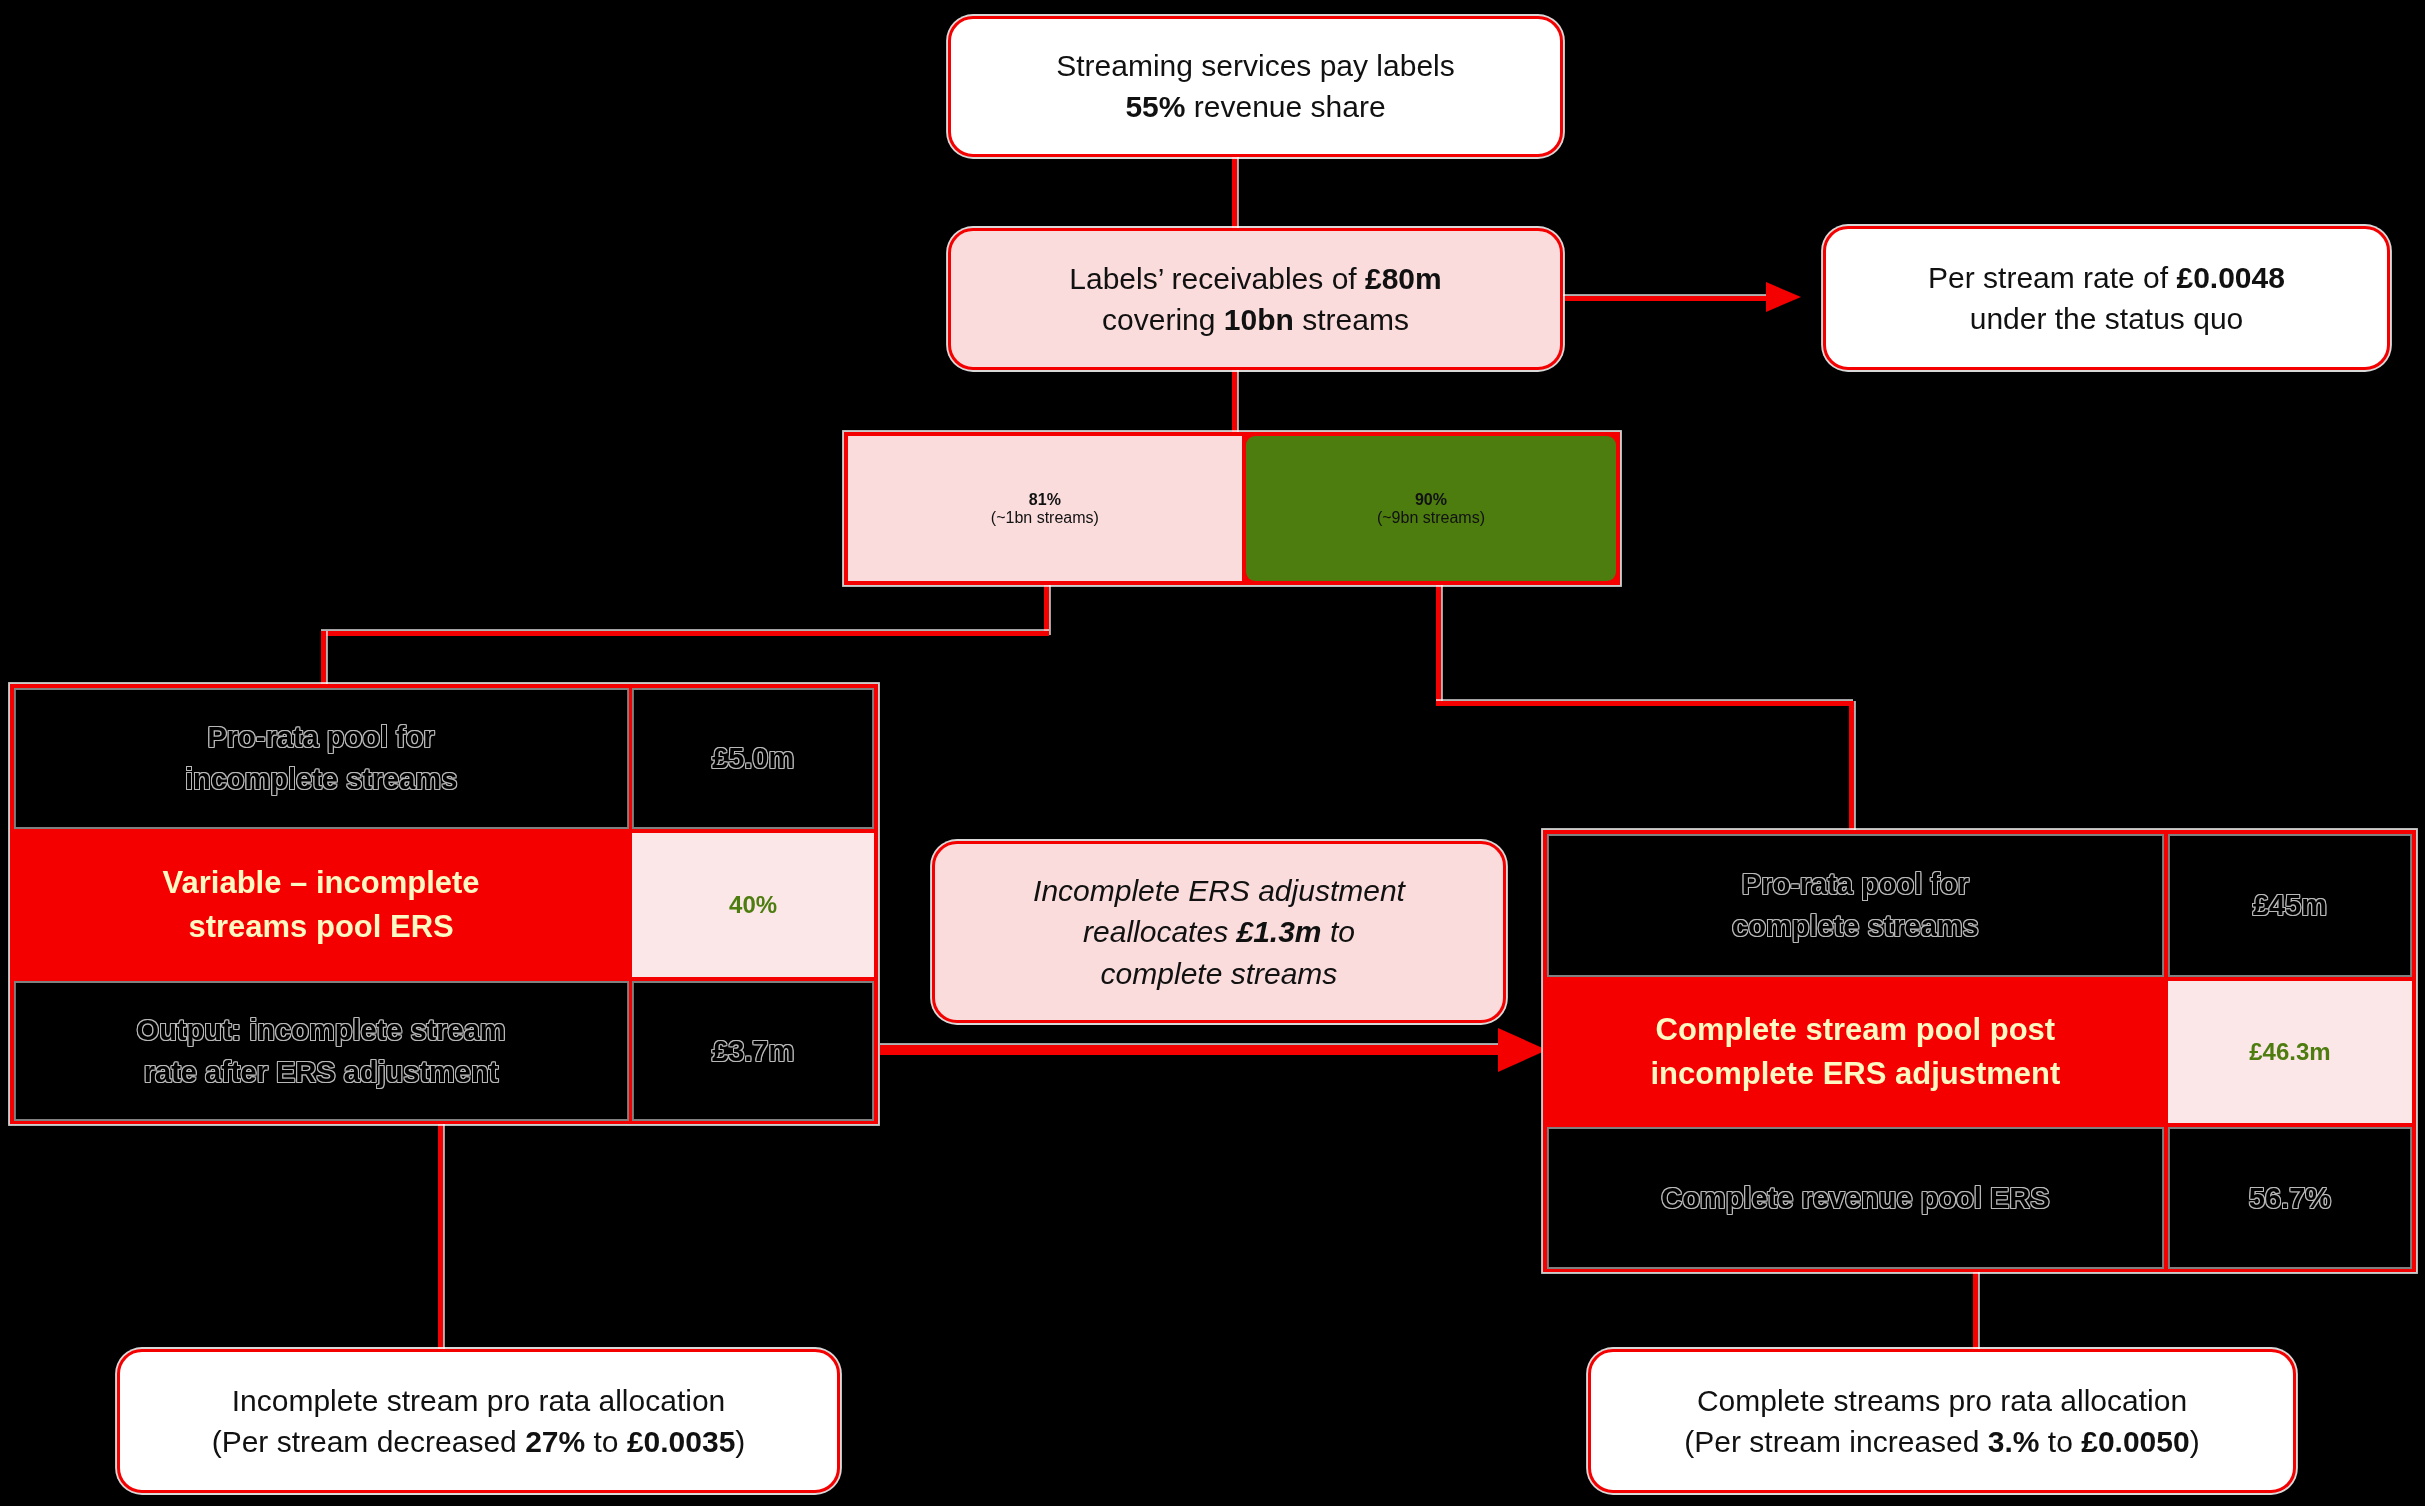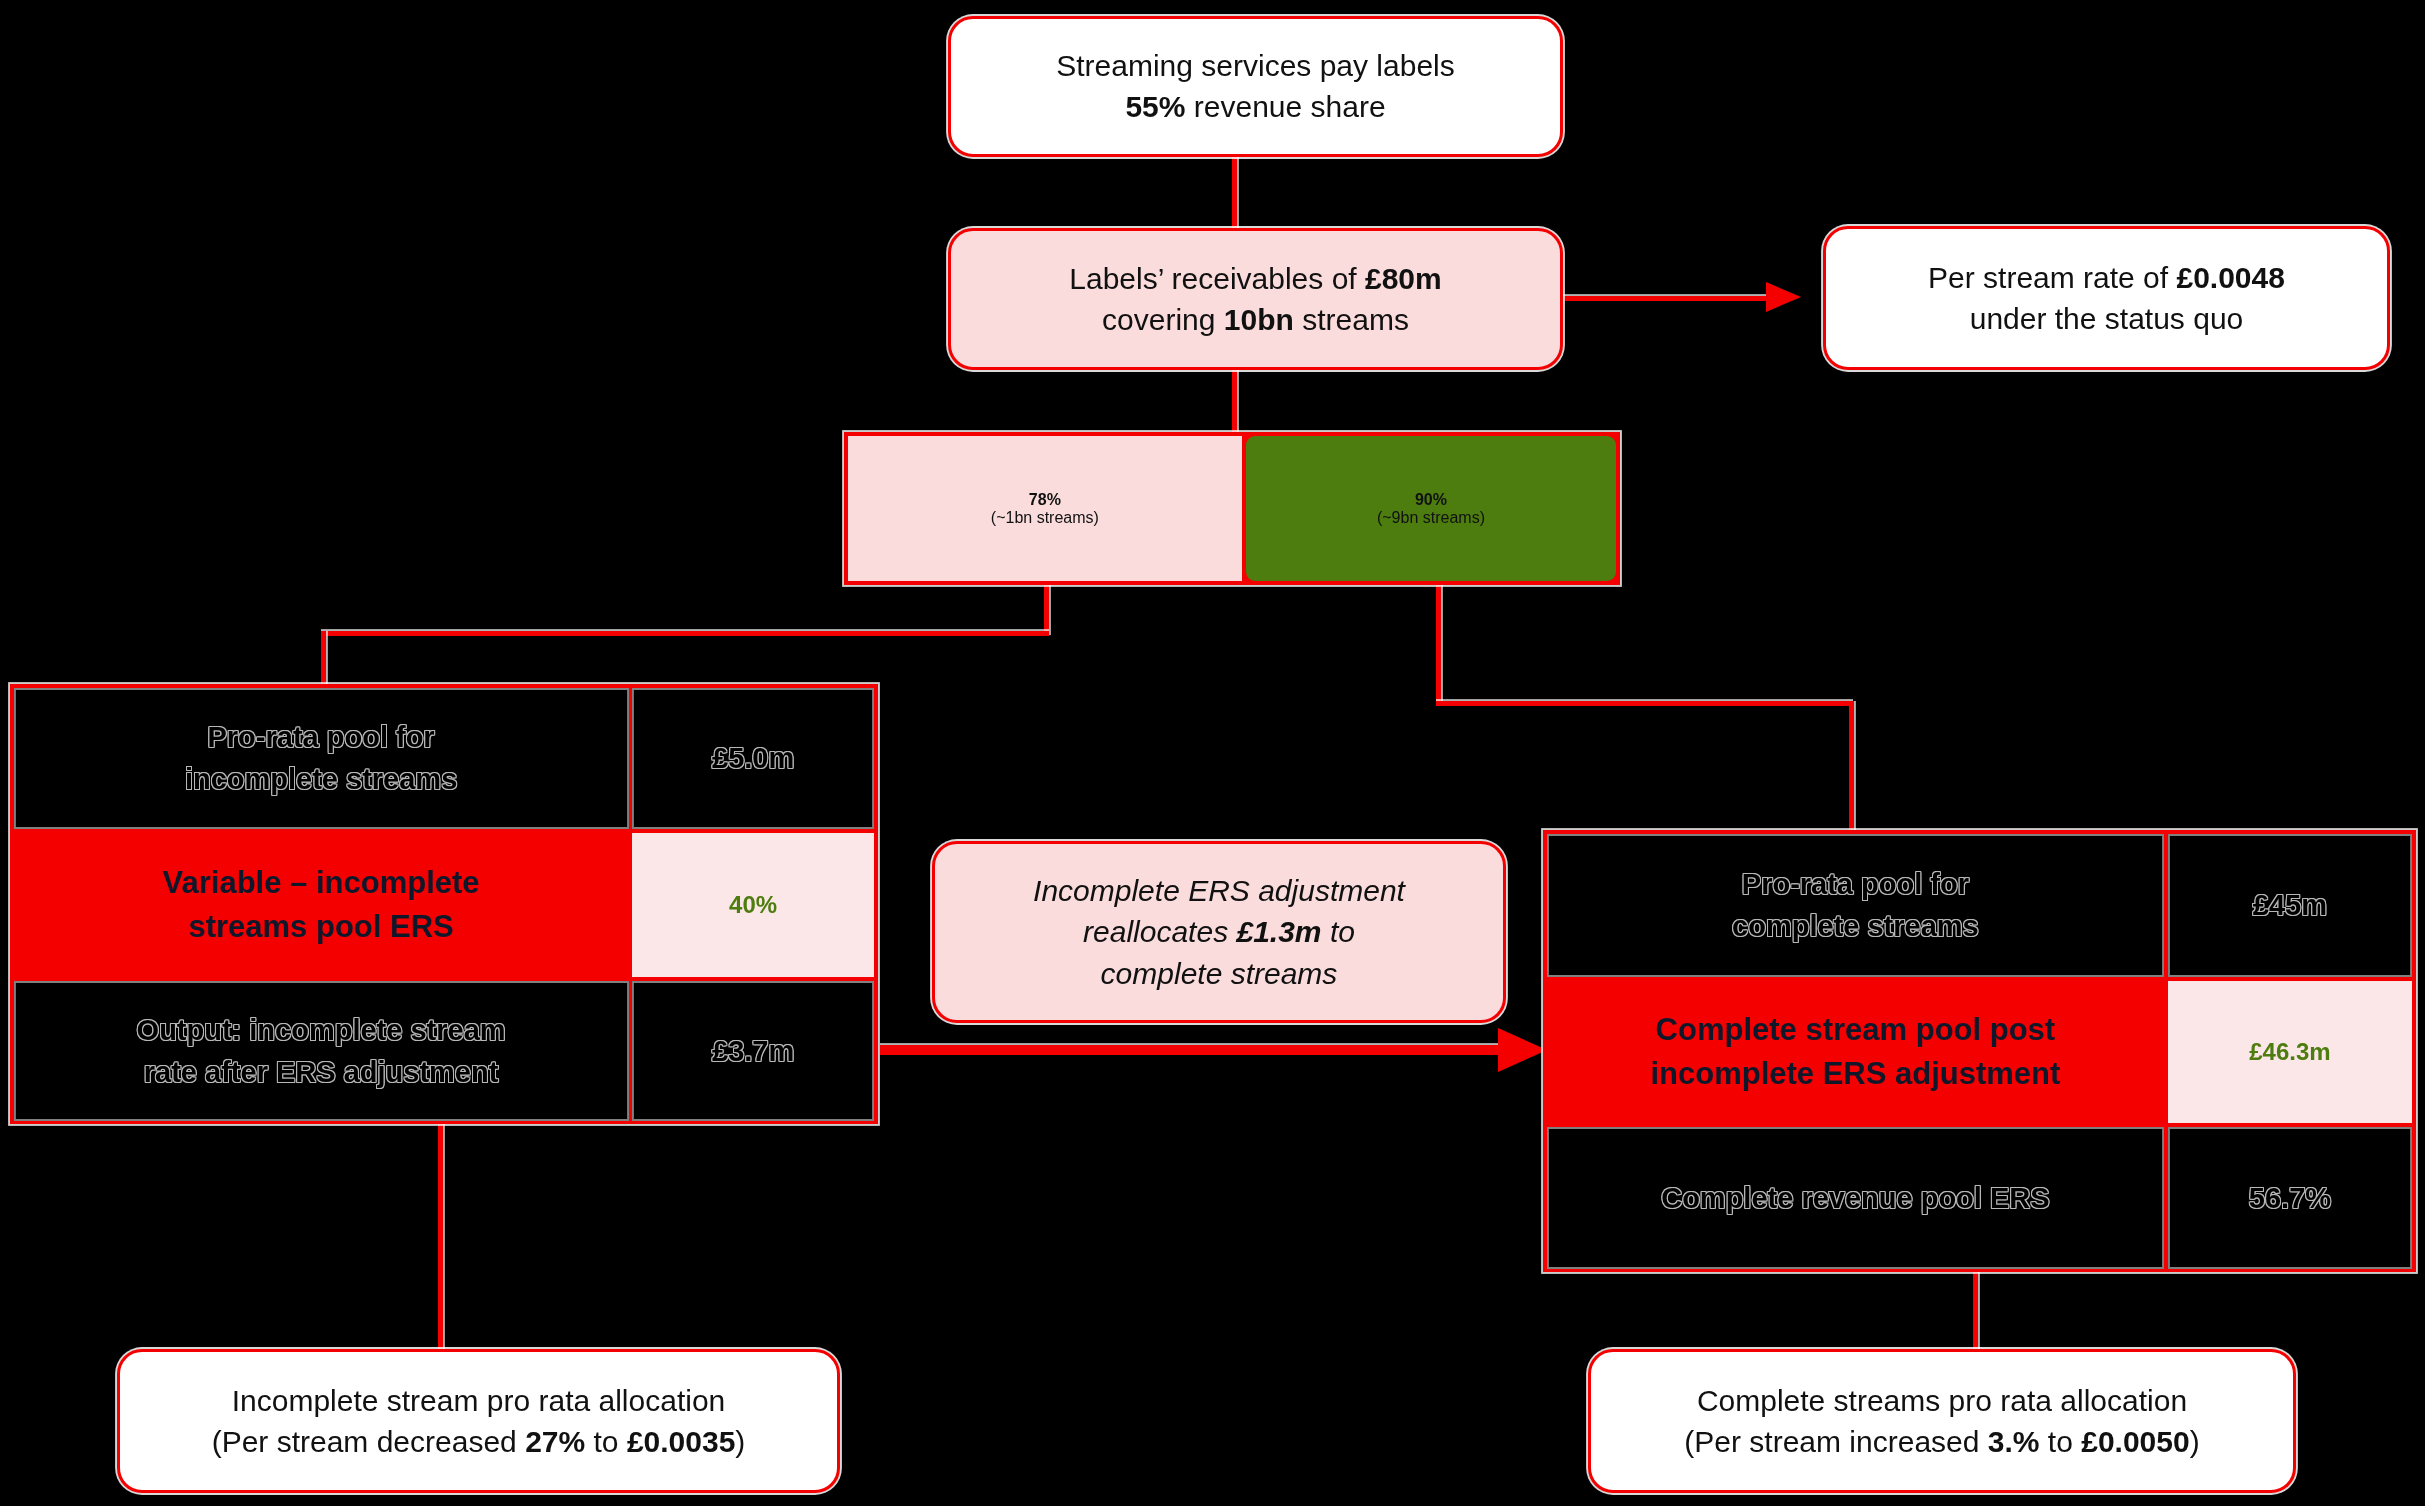--- a/index.html
+++ b/index.html
@@ -29,21 +29,21 @@
   }
   .cell{display:flex;flex-direction:column;align-items:center;justify-content:center;text-align:center;}
   .cell.blackc{background:#000;box-shadow:inset 0 0 0 1.9px rgba(255,255,255,.5);}
   .cell.redc{background:#f40000;}
   .cell.pinkc{background:#fbe7e7;}
   .ghost{
     color:#000;font-weight:700;font-size:29px;line-height:1.45;
     text-shadow:1px 0 0 #b8b8b8,-1px 0 0 #b8b8b8,0 1px 0 #b8b8b8,0 -1px 0 #b8b8b8,
                 1px 1px 0 #b8b8b8,-1px -1px 0 #b8b8b8,1px -1px 0 #b8b8b8,-1px 1px 0 #b8b8b8;
   }
-  .whitetext{color:#0f172a;font-weight:700;font-size:31px;line-height:1.4;}
+  .whitetext{color:#fef9c3;font-weight:700;font-size:31px;line-height:1.4;}
   .val{font-weight:700;font-size:24px;color:#4d7c0f;}
   .pct{font-weight:700;}
   .italicbox{font-style:italic;}
   b{font-weight:700;}
 </style>
 </head>
 <body>
 
 <div id="stage">
 
@@ -83,21 +83,21 @@
 
   <div class="box white rounded" style="left:1803px;top:226px;width:567px;height:144px;">
     <div>
       <span>Per stream rate of </span><b>£0.0048</b><br>
       <span>under the status quo</span>
     </div>
   </div>
 
   <div class="tbl" style="left:844px;top:432px;width:776px;height:153px;grid-template-columns:394px 1fr;grid-template-rows:1fr;">
     <div class="cell" style="background:#fadcdc;">
-      <div><span class="pct">78%</span><br>
+      <div><span class="pct">81%</span><br>
       <span>(~1bn streams)</span></div>
     </div>
     <div class="cell" style="background:#4d7c0f;border-radius:9px;">
       <div><span class="pct">90%</span><br>
       <span>(~9bn streams)</span></div>
     </div>
   </div>
 
   <div class="tbl" style="left:9.7px;top:684px;width:868px;height:440px;grid-template-columns:615px 1fr;grid-template-rows:141px 144px 140px;">
     <div class="cell blackc">

